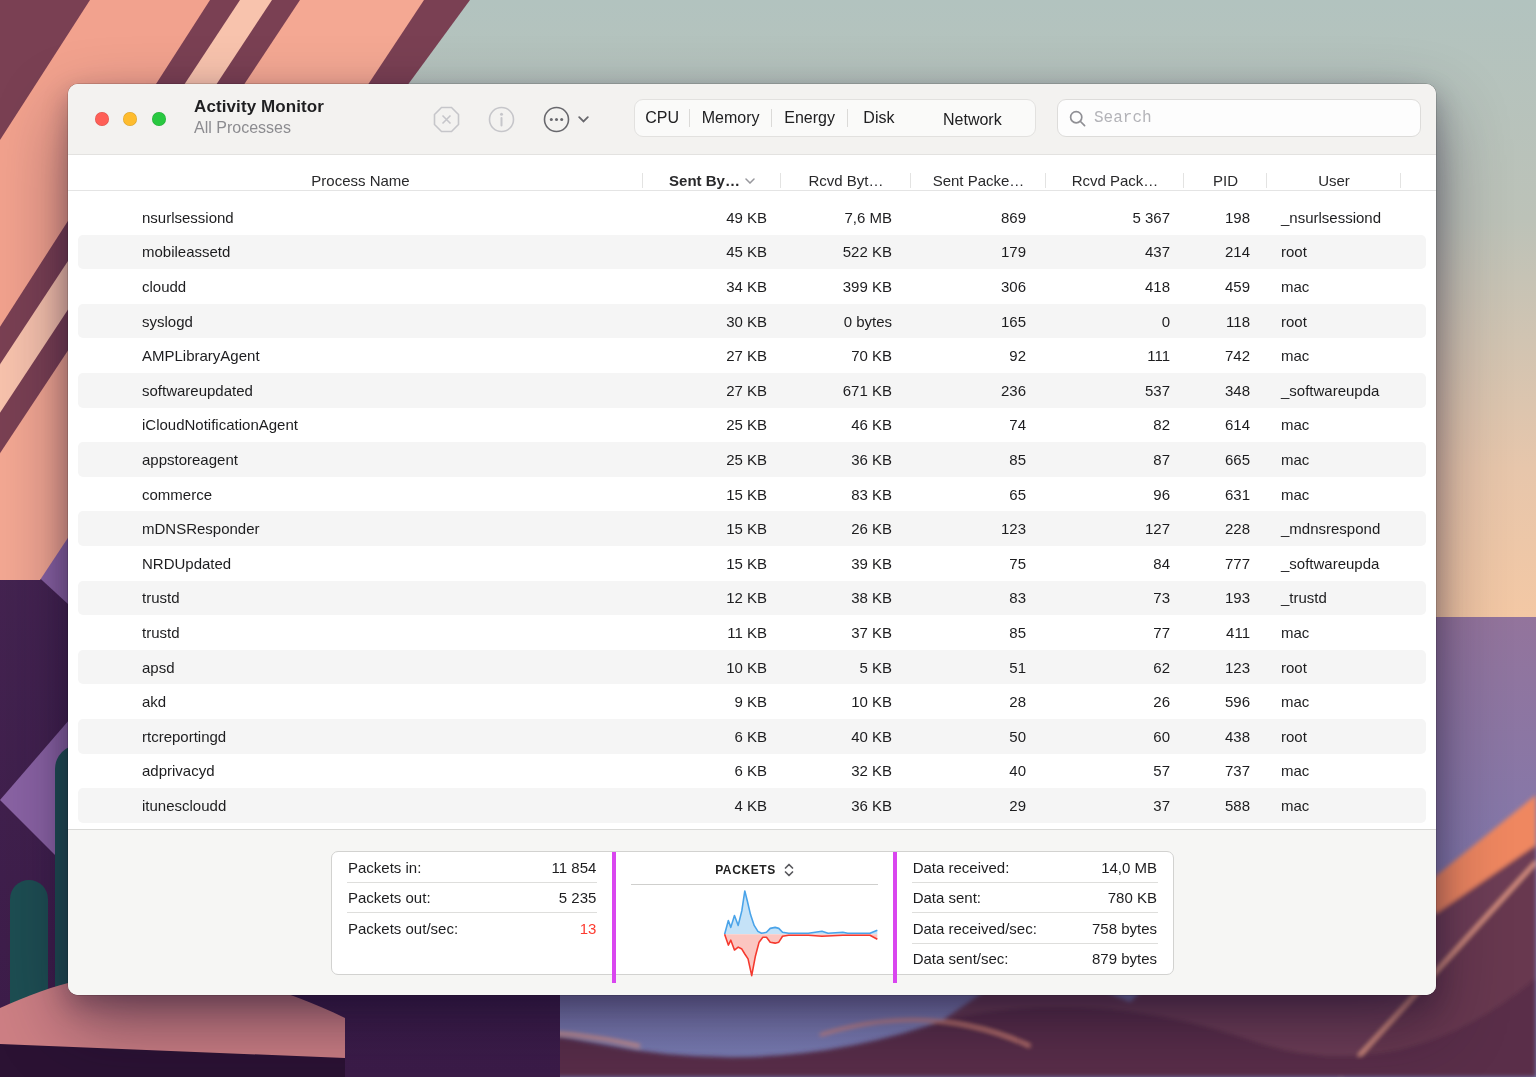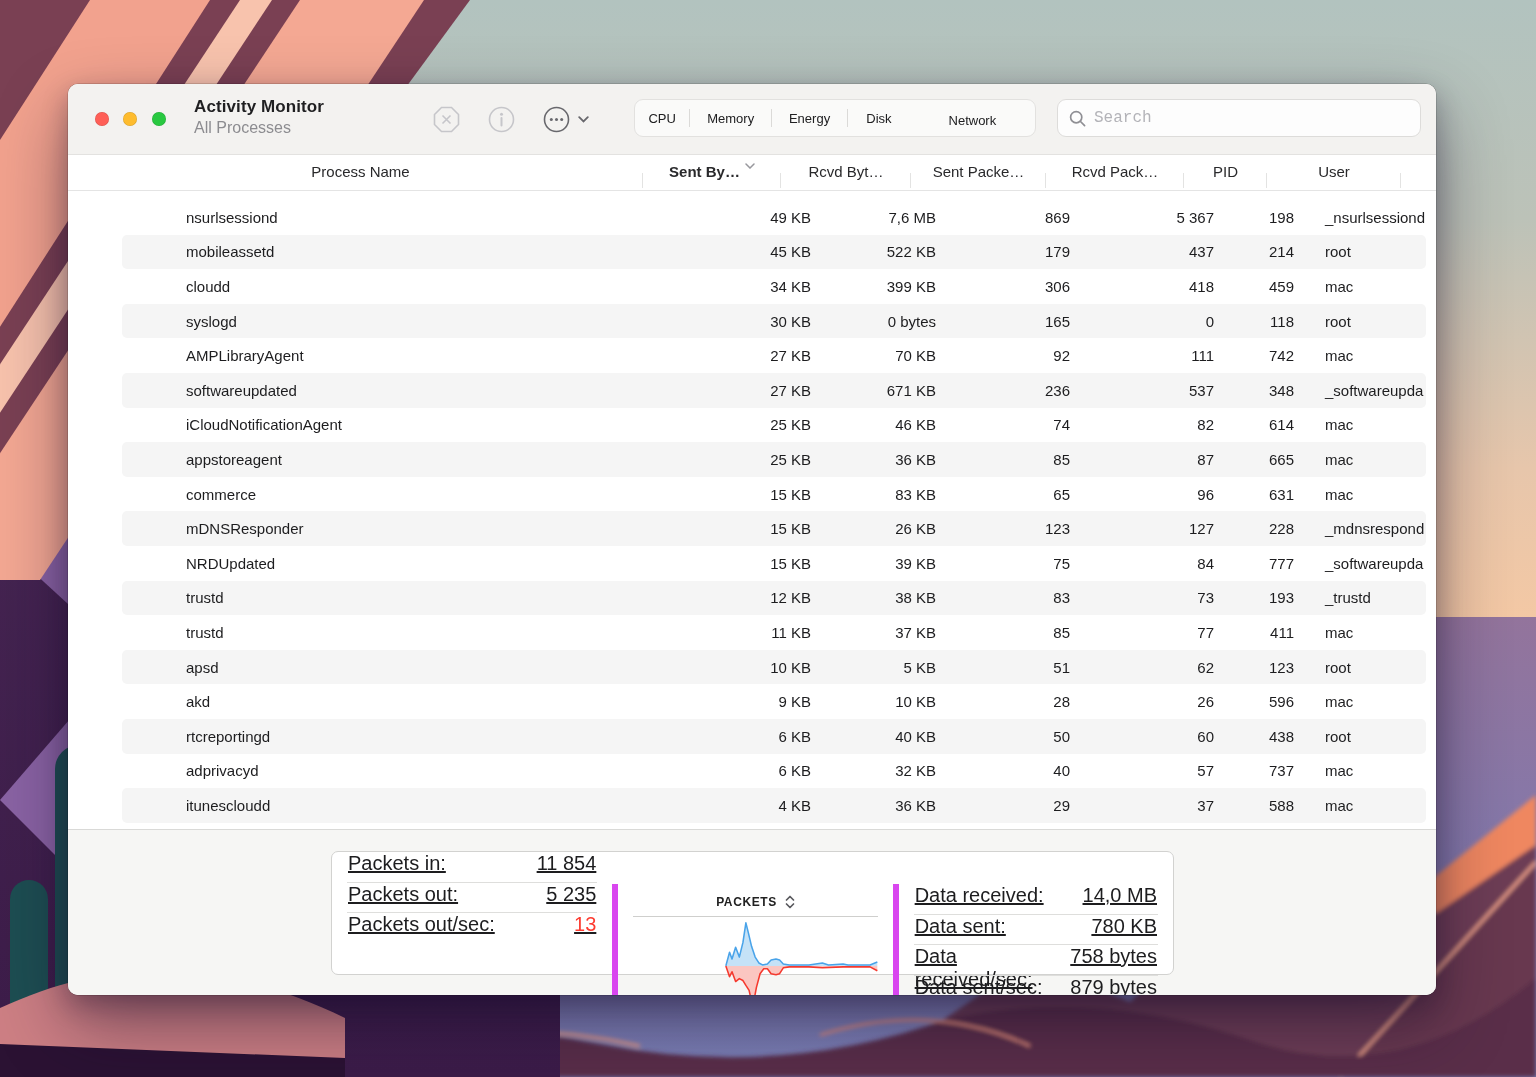--- a/index.html
+++ b/index.html
@@ -36,60 +36,60 @@
   .app-title{font-size:17px; font-weight:bold; color:#1f1f21; letter-spacing:.1px;}
   .app-sub{font-size:16px; color:var(--txt2); margin-top:2px;}
   .tb-icons{position:absolute; left:364px; top:21px; display:flex; align-items:center; gap:26px;}
   .tb-btn{width:29px; height:29px; display:flex; align-items:center; justify-content:center; background:none; border:none;}
   .more-wrap{display:flex; align-items:center; gap:7px;}
 
   
   .tabs{position:absolute; left:566px; top:15px; height:38px; width:402px;
     background:#fafaf9; border:1px solid #e2e1df; border-radius:9px;
     display:flex; align-items:stretch; overflow:hidden;}
-  .tab{display:flex; align-items:center; justify-content:center; font-size:13px; color:#202022;
+  .tab{display:flex; align-items:center; justify-content:center; font-size:16px; color:#202022;
     border:none; background:none; position:relative; padding:0;}
   .tab-sep{width:1px; background:#dbdad8; margin:9px 0;}
   .tab.selected{background:var(--seltab); border-radius:7px; margin:20px; }
 
   
   .search{position:absolute; left:989px; top:15px; width:364px; height:38px;
     background:#fdfdfd; border:1px solid #dddcda; border-radius:9px;
     display:flex; align-items:center; padding:0 11px; gap:8px;}
   .search input{flex:1; border:none; outline:none; background:transparent; font-size:16px;
     font-family:Liberation Mono, monospace; color:var(--txt);}
   .search input::placeholder{color:#b3b3b8;}
 
   
   .thead{flex:0 0 36px; background:#fff; border-bottom:1px solid #e4e4e4;
     display:grid; grid-template-columns:565px 138px 130px 135px 138px 83px 134px 1fr;
     padding:0 10px; align-items:center; font-size:15px; color:#29292b;}
-  .hcell{position:relative; text-align:center; height:100%; display:flex; justify-content:center; gap:5px; background:none; border:none; font:inherit; color:inherit;margin-top:16px;}
+  .hcell{position:relative; text-align:center; height:100%; display:flex; align-items:center; justify-content:center; gap:5px; background:none; border:none; font:inherit; color:inherit;margin-top:16px;}
   .hcell::after{content:''; position:absolute; right:0; top:10px; bottom:10px; width:1px; background:#e3e3e2;}
   .hcell.sorted{font-weight:bold;}
 
   
-  .tbody{flex:1 1 auto; background:#fff; padding:9px 10px 0; overflow:hidden;margin-left:44px;}
+  .tbody{flex:1 1 auto; background:#fff; padding:9px 10px 0; overflow:hidden;}
   .row{display:grid; grid-template-columns:565px 138px 130px 135px 138px 83px 1fr;
     height:34.6px; align-items:center; border-radius:5px; font-size:15px; color:var(--txt);}
   .row:nth-child(even){background:#f5f5f5;}
   .c-name{padding-left:64px; white-space:nowrap;}
   .num{text-align:right; white-space:nowrap;}
   .c-sent{padding-right:14px;} .c-rcvd{padding-right:19px;} .c-sp{padding-right:20px;}
   .c-rp{padding-right:14px;}   .c-pid{padding-right:17px;}
   .c-user{padding-left:14px; white-space:nowrap;}
 
   
   .bottom{flex:0 0 166px; background:#f6f6f4; border-top:1px solid #d9d9d7; position:relative;}
   .stats{position:absolute; left:263px; top:21px; width:843px; height:124px;
     background:#fff; border:1px solid #d2d2d0; border-radius:7px;
     display:grid; grid-template-columns:1fr 1fr 1fr;}
   .stats-col{display:grid; grid-auto-rows:30.5px; }
-  .stats-col + .stats-col{border-left:6px solid #d946ef;margin-top:32px;}
-  .stat-row{position:relative; display:flex; justify-content:space-between; padding:0 16px; font-size:20px;text-decoration:underline;}
+  .stats-col + .stats-col{border-left:4px solid #d946ef;}
+  .stat-row{position:relative; display:flex; justify-content:space-between; align-items:center; padding:0 16px; font-size:15px;}
   .stat-row:not(:last-child)::after{content:''; position:absolute; left:15px; right:15px; bottom:0; height:1px; background:#dededc;}
   .stat-val{white-space:nowrap;}
   .v-blue{color:var(--blue);} .v-red{color:var(--red);}
 
   .chart-col{display:flex; flex-direction:column; padding:7px 15px 6px;}
   .chart-head{display:flex; align-items:center; justify-content:center; gap:8px; height:22px;
     background:none; border:none; font:inherit;}
   .chart-title{font-size:12px; font-weight:bold; letter-spacing:.6px; color:#222;}
   .chart-rule{height:1px; background:#cfcfcd; margin-top:3px;}
   .chart-plot{flex:1; width:100%; margin-top:1px;}

